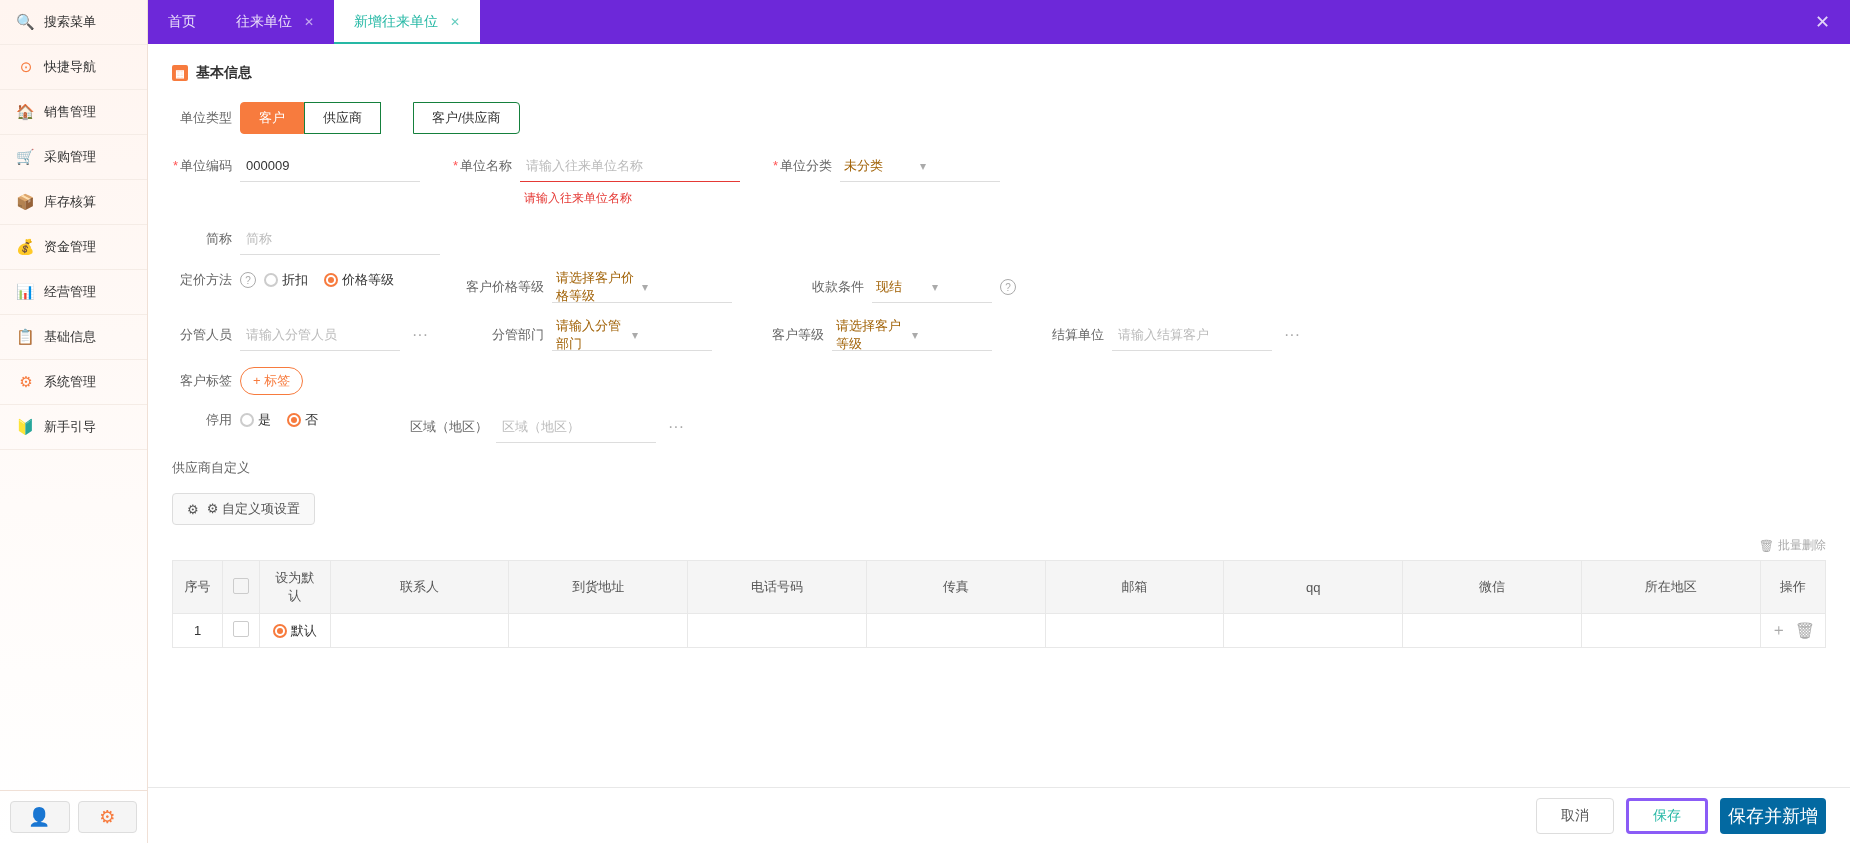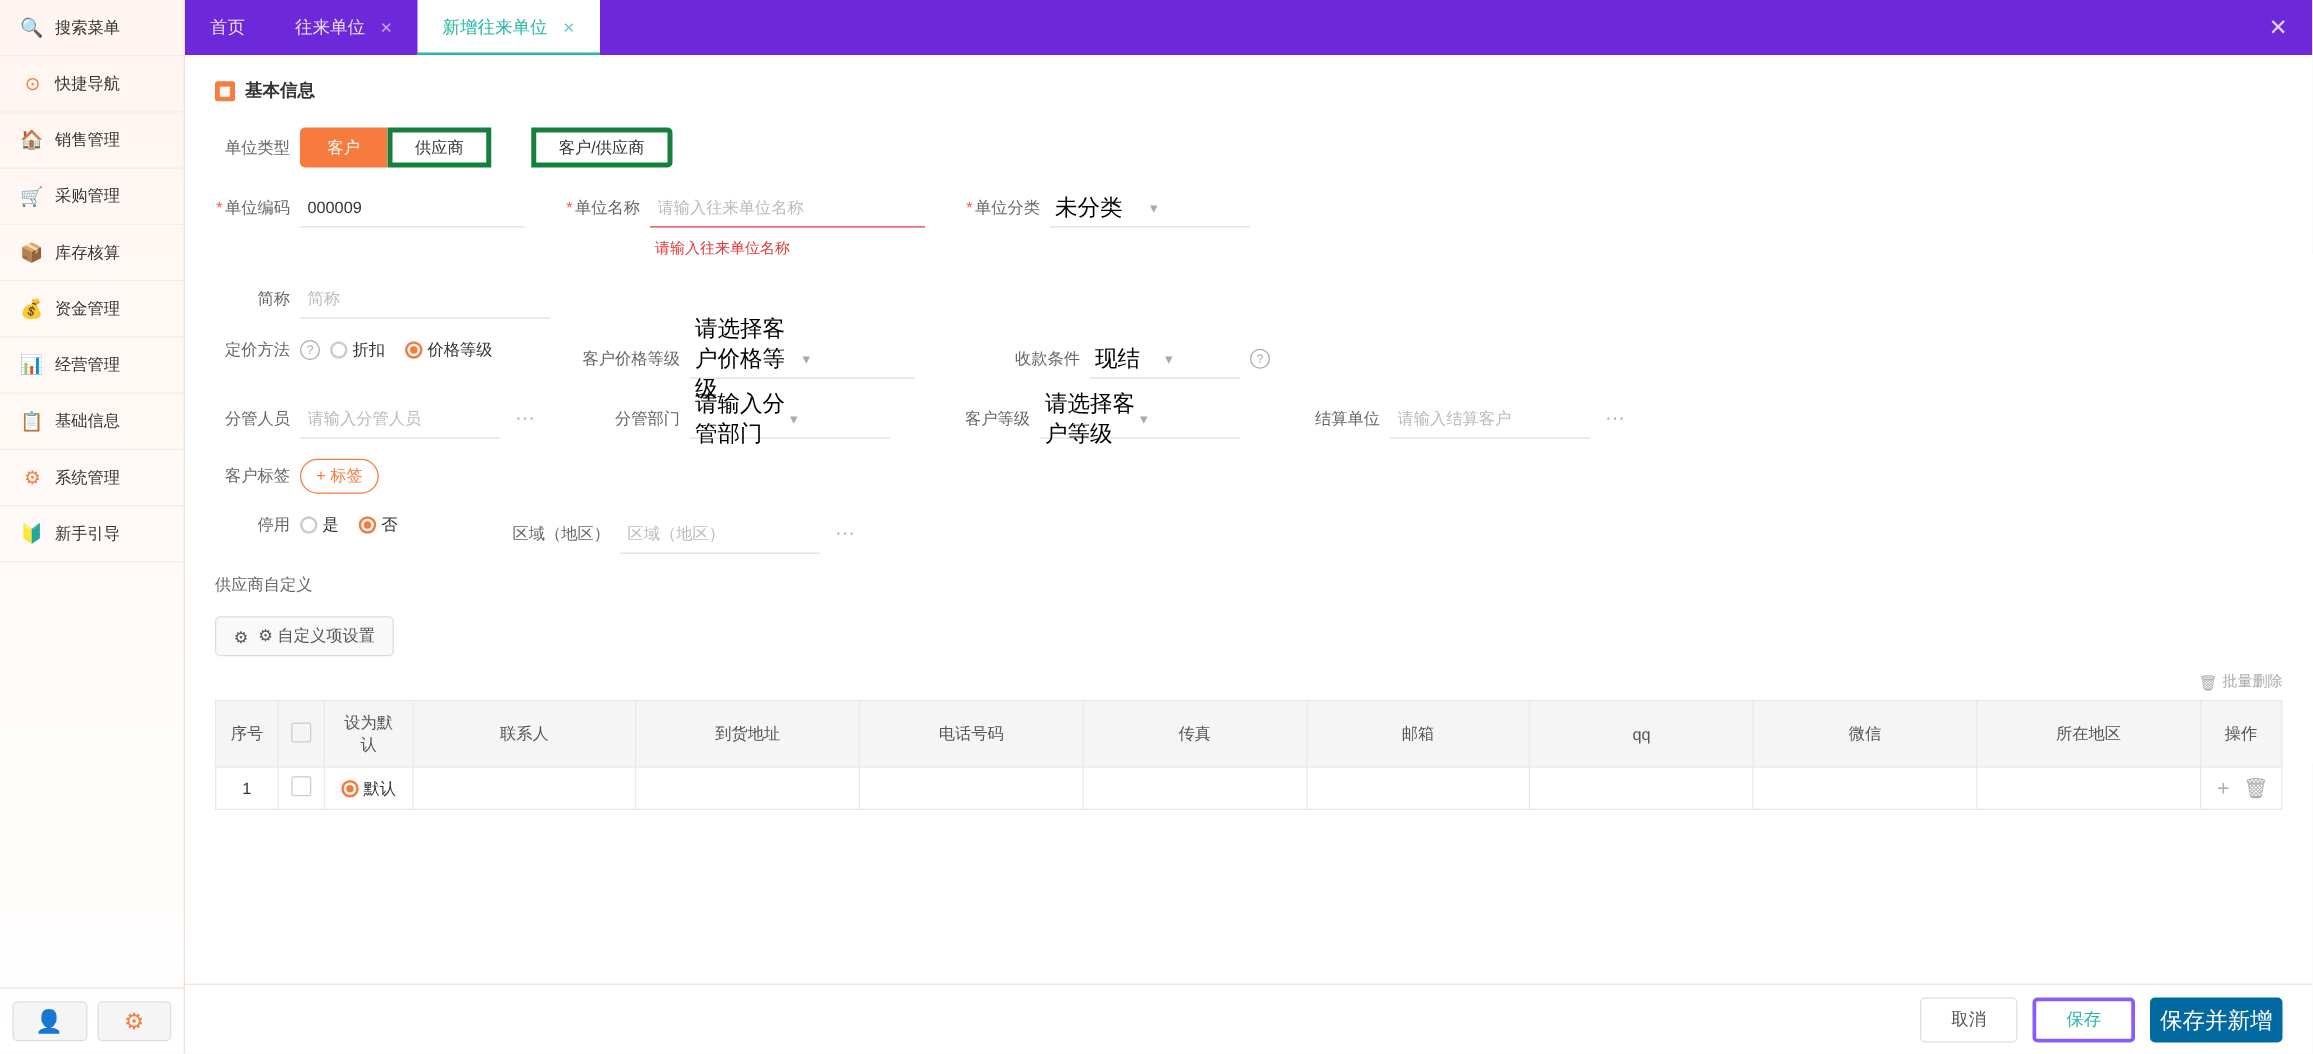--- a/index.html
+++ b/index.html
@@ -176,30 +176,30 @@
     }
     .select-wrapper {
       display: flex;
       align-items: center;
       border-bottom: 1px solid #ddd;
       min-width: 120px;
       height: 32px;
       padding: 0 4px;
       cursor: pointer;
     }
-    .select-wrapper span { flex: 1; font-size: 18px; color: #000000; }
+    .select-wrapper span { flex: 1; font-size: 13px; color: #a16207; }
     .select-wrapper .chevron { color: #aaa; font-size: 12px; }
     .select-value { color: #333; }
 
     
     .unit-type-btns { display: flex; gap: 0; }
     .unit-btn {
       height: 32px;
       padding: 0 18px;
-      border: 4px solid #15803d;
+      border: 1px solid #15803d;
       background: #fff;
       cursor: pointer;
       font-size: 13px;
       color: #333;
     }
     .unit-btn:first-child { border-radius: 4px 0 0 4px; }
     .unit-btn:last-child { border-radius: 0 4px 4px 0; margin-left: 32px; }
     .unit-btn.active { background: #f77b3e; color: #fff; border-color: #f77b3e; }
 
     

